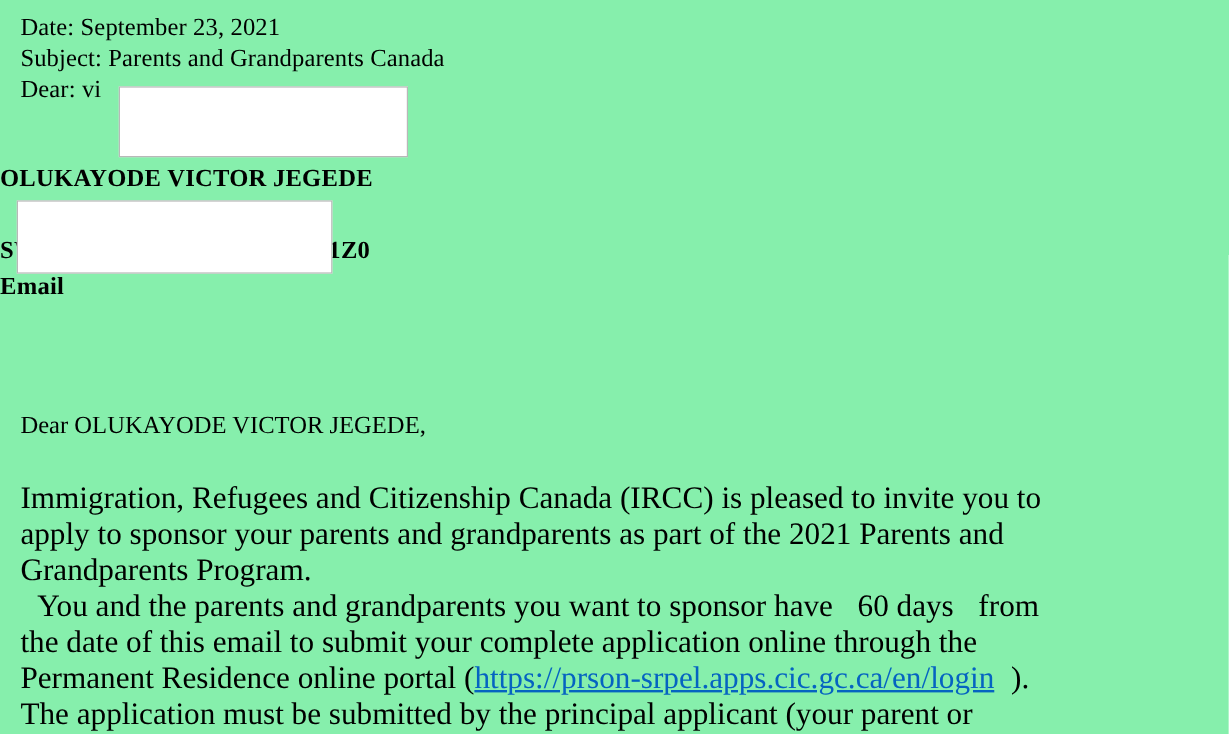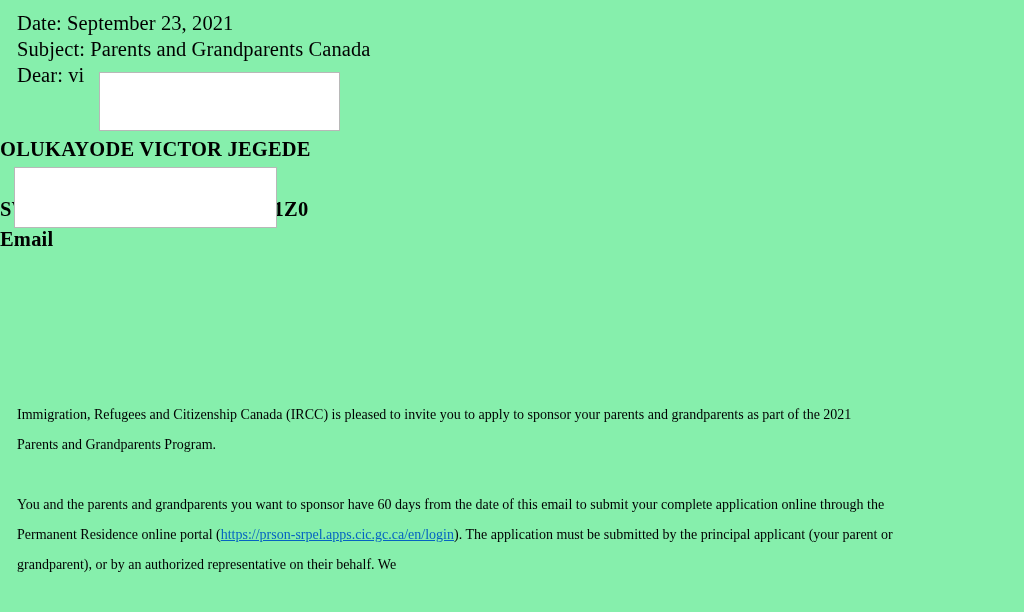--- a/index.html
+++ b/index.html
@@ -81,28 +81,28 @@
     top: 340px;
     font-size: 20.5px;
     line-height: 30px;
     white-space: pre;
   }
 
   .para {
     position: absolute;
     left: 17px;
     width: 880px;
-    font-size: 14px;
+    font-size: 26px;
     line-height: 30px;
     text-align: left;
   }
   #para-intro { top: 400px; width: 860px; }
   #para-deadline { top: 490px; width: 885px; }
 
-  .para span { white-space: normal; }
+  .para span { white-space: normal; margin-left: 14px; }
   .bold { font-weight: normal; }
 
   a.doc-link {
     color: #0563C1;
     text-decoration: underline;
   }
 </style>
 </head>
 <body>
 
@@ -117,18 +117,19 @@
   <div class="address-block">
     <div class="addr-line">OLUKAYODE VICTOR JEGEDE</div>
     <div class="addr-line" style="padding-left: 245px;">H</div>
     <div class="addr-line">SWAN RIVER Manitoba R0L 1Z0</div>
     <div class="addr-line">Email</div>
   </div>
 
   <div class="redaction" id="redaction-email"></div>
   <div class="redaction" id="redaction-address"></div>
 
+  <div class="salutation">Dear OLUKAYODE VICTOR JEGEDE,</div>
 
   <div class="para" id="para-intro">Immigration, Refugees and Citizenship Canada (IRCC) is pleased to invite you to apply to sponsor your parents and grandparents as part of the 2021 Parents and Grandparents Program.</div>
 
   <div class="para" id="para-deadline"><span>You and the parents and grandparents you want to sponsor have </span><span class="bold">60 days</span><span> from the date of this email to submit your complete application online through the Permanent Residence online portal (</span><a class="doc-link" href="#">https://prson-srpel.apps.cic.gc.ca/en/login</a><span>). The application must be submitted by the principal applicant (your parent or grandparent), or by an authorized representative on their behalf. We</span></div>
 
 </div>
 
 </body></html>

